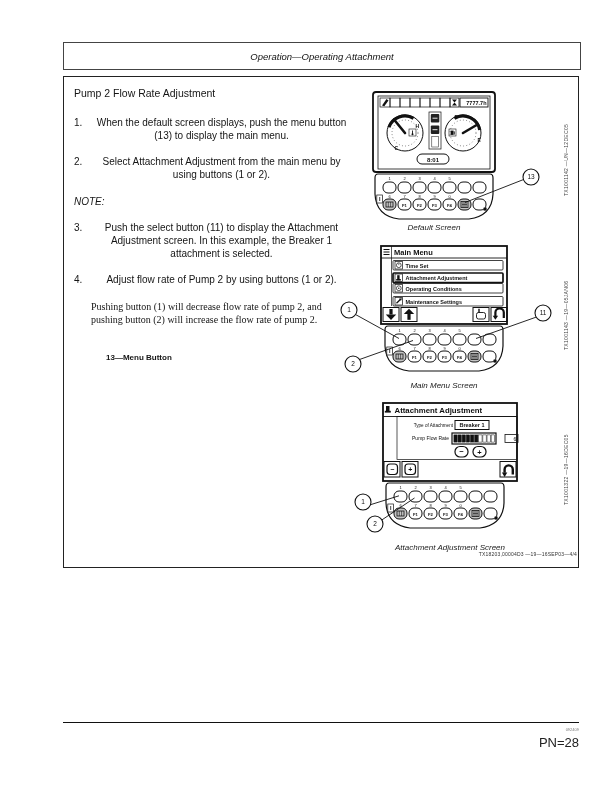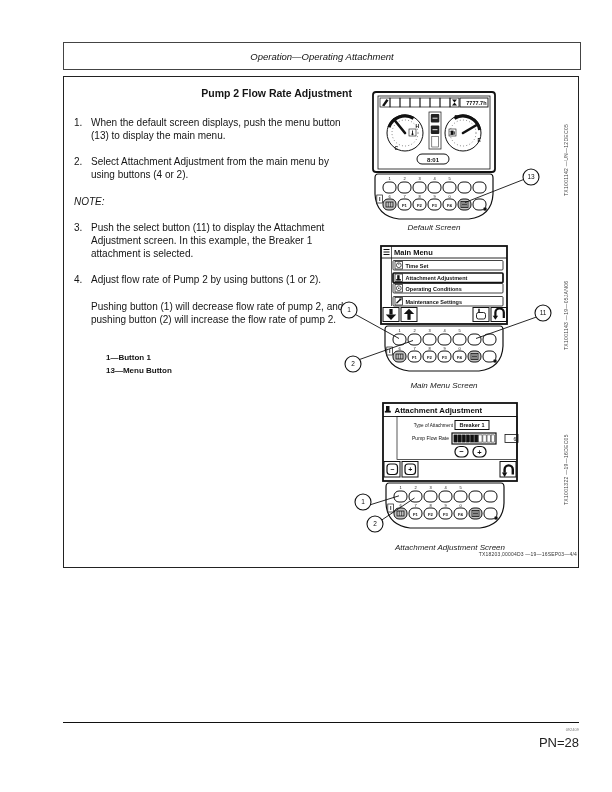--- a/index.html
+++ b/index.html
@@ -2,28 +2,28 @@
 <html><head>
 <meta charset="utf-8">
 <style>
   html,body{margin:0;padding:0;}
   body{width:612px;height:792px;background:#ffffff;font-family:"Liberation Sans",sans-serif;color:#1a1a1a;}
   .page{position:relative;width:612px;height:792px;overflow:hidden;background:#fff;margin-left:23px;}
   .hdr{position:absolute;left:40px;top:42px;width:516px;height:26px;border:1px solid #444;
        display:flex;align-items:center;justify-content:center;font-style:italic;font-size:9.5px;color:#111;}
   .contentbox{position:absolute;left:40px;top:76px;width:514px;height:490px;border:1.3px solid #222;}
   .textcol{position:absolute;left:51px;top:87px;width:278px;font-size:10px;line-height:1.32;color:#151515;}
-  .title{font-weight:bold;font-size:10.5px;margin:0 0 15px 0;text-align:right;}
+  .title{font-weight:normal;font-size:10.5px;margin:0 0 15px 0;}
   .step{display:flex;margin:0 0 13px 0;}
   .step-num{width:17px;flex:none;}
-  .step-text{flex:1;}
+  .step-text{flex:1;text-align:center;}
   .note{display:flex;font-style:italic;margin:0 0 13px 0;}
   .note-label{width:37px;flex:none;}
   .note-text{flex:1;}
-  .para{margin:13px 0 0 17px;}
+  .para{margin:13px 0 0 17px;font-family:Liberation Serif, serif;}
   .legend{margin:25px 0 0 32px;font-size:8px;font-weight:bold;line-height:1.65;}
   svg.fig{position:absolute;}
   svg text{font-family:"Liberation Sans",sans-serif;fill:#111;}
   .cap{font-style:italic;font-size:8px;fill:#222;}
   .sidecode{position:absolute;left:540px;width:11px;writing-mode:vertical-rl;transform:rotate(180deg);
             font-size:5px;color:#444;text-align:center;letter-spacing:.3px;}
   .doccode{position:absolute;right:58px;top:551px;font-size:5px;color:#333;letter-spacing:.2px;}
   .footline{position:absolute;left:40px;top:722px;width:516px;border-top:1.6px solid #111;height:0;}
   .pagenum{position:absolute;left:40px;top:725px;width:516px;text-align:center;font-weight:bold;font-size:11px;}
   .printcode{position:absolute;right:56px;top:727px;font-size:4px;color:#777;}
@@ -42,37 +42,36 @@
 
   <div class="textcol">
     <div class="title">Pump 2 Flow Rate Adjustment</div>
 
     <div class="step">
       <span class="step-num">1.</span>
       <span class="step-text">When the default screen displays, push the menu button (13) to display the main menu.</span>
     </div>
     <div class="step">
       <span class="step-num">2.</span>
-      <span class="step-text">Select Attachment Adjustment from the main menu by using buttons (4 or 2).</span>
+      <span class="step-text">Select Attachment Adjustment from the main menu by using buttons (1 or 2).</span>
     </div>
     <div class="note">
       <span class="note-label">NOTE:</span>
     </div>
     <div class="step">
       <span class="step-num">3.</span>
       <span class="step-text">Push the select button (11) to display the Attachment Adjustment screen. In this example, the Breaker 1 attachment is selected.</span>
     </div>
     <div class="step">
       <span class="step-num">4.</span>
       <span class="step-text">Adjust flow rate of Pump 2 by using buttons (1 or 2).</span>
     </div>
     <div class="para">Pushing button (1) will decrease flow rate of pump 2, and pushing button (2) will increase the flow rate of pump 2.</div>
 
     <div class="legend">
-      <div>1—Button 1</div>
       <div>13—Menu Button</div>
     </div>
   </div>
 
   <svg class="fig" style="left:345px;top:88px;" width="185" height="147" viewBox="0 0 185 147">
     <g>
       <rect x="5" y="4" width="122" height="80" rx="3" fill="#fff" stroke="#111" stroke-width="1.8"></rect>
       <rect x="10" y="8" width="112" height="73" fill="#fff" stroke="#111" stroke-width="0.8"></rect>
 
       <g>

